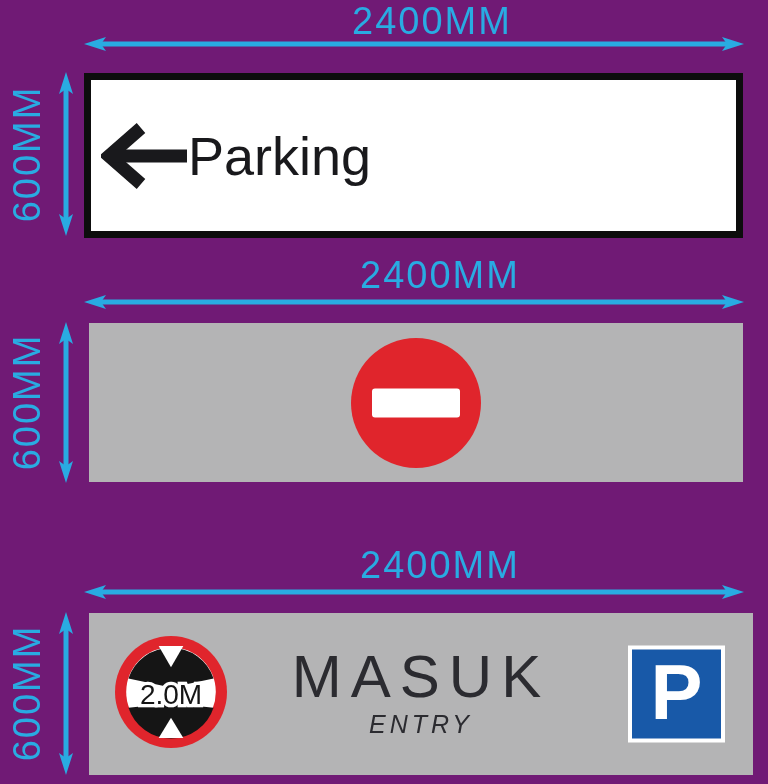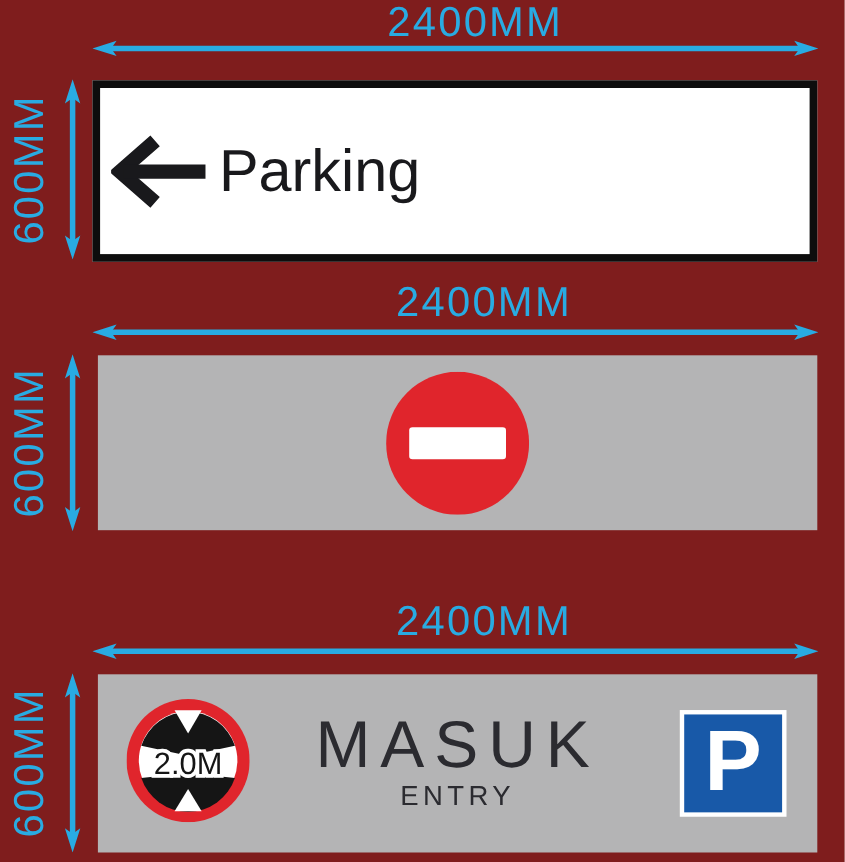--- a/index.html
+++ b/index.html
@@ -1,47 +1,47 @@
 <!DOCTYPE html>
 <html style="--dimension_cyan: #29abe2; --panel_gray: #b4b4b5; --sign_red: #e0252c; --parking_blue: #1859a8; --border_black: #0d0d0d; --text_dark: #19191c; --masuk_gray: #2b2b30;"><head>
 <meta charset="utf-8">
 <style>
   html,body{margin:0;padding:0;background:#ffffff;}
-  #canvas{position:relative;width:768px;height:784px;background:#7f1d1d;overflow:hidden;
+  #canvas{position:relative;width:768px;height:784px;background:#701a75;overflow:hidden;
           font-family:"Liberation Sans",sans-serif;}
 
   
   .dim-h-label{position:absolute;width:340px;height:42px;text-align:center;
                font-size:38px;letter-spacing:2px;color:var(--dimension_cyan);line-height:42px;}
   .dim-v-label{position:absolute;width:170px;height:44px;text-align:center;
                font-size:38px;letter-spacing:2px;color:var(--dimension_cyan);line-height:44px;
                transform:rotate(-90deg);}
   .dim-arrow{position:absolute;display:block;}
   .dim-stroke{stroke:var(--dimension_cyan);}
   .dim-fill{fill:var(--dimension_cyan);}
 
   
   .sign-panel-bordered{position:absolute;left:84px;top:73px;width:659px;height:165px;
       box-sizing:border-box;border:7px solid var(--border_black);background:#ffffff;
       display:flex;align-items:center;justify-content:space-between;padding:0 10px;}
   .sign-panel-gray{position:absolute;background:var(--panel_gray);}
   #sign2{left:89px;top:323px;width:654px;height:159px;display:flex;
          align-items:center;justify-content:center;}
-  #sign3{left:89px;top:613px;width:654px;height:162px;}
+  #sign3{left:89px;top:613px;width:654px;height:162px;padding-left:10px;}
 
   .dir-group{display:flex;align-items:center;}
   .dir-text{font-size:54px;color:var(--text_dark);white-space:nowrap;}
   .ink-stroke{stroke:var(--text_dark);fill:none;stroke-linejoin:miter;}
 
   
   .clearance-wrap{position:absolute;left:26px;top:50%;transform:translateY(-50%);}
   .center-text{position:absolute;left:50%;top:50%;transform:translate(-50%,-50%);
                text-align:center;color:var(--masuk_gray);}
   .masuk{font-size:60px;font-weight:300;letter-spacing:9px;line-height:54px;white-space:nowrap;}
-  .entry{font-size:25px;letter-spacing:4px;line-height:28px;margin-top:6px;}
+  .entry{font-size:25px;font-style:italic;letter-spacing:4px;line-height:28px;margin-top:6px;}
   .p-sign{position:absolute;right:28px;top:50%;transform:translateY(-50%);
           width:97px;height:97px;background:#ffffff;display:flex;}
   .p-inner{flex:1;margin:4px;background:var(--parking_blue);display:flex;
            align-items:center;justify-content:center;}
   .p-letter{color:#ffffff;font-size:78px;font-weight:bold;line-height:1;transform:translateY(-3px);}
 </style>
 </head>
 <body>
 
 <div id="canvas">
@@ -61,21 +61,21 @@
     <polygon class="dim-fill" points="8,0 1,22 8,17 15,22"></polygon>
     <polygon class="dim-fill" points="8,164 1,142 8,147 15,142"></polygon>
   </svg>
 
   <div class="sign-panel-bordered" id="sign1">
     <div class="dir-group">
       <svg width="86" height="72" viewBox="0 0 86 72">
         <polyline class="ink-stroke" points="40,8 8,36 40,64" stroke-width="13"></polyline>
         <line class="ink-stroke" x1="11" y1="36" x2="86" y2="36" stroke-width="13"></line>
       </svg>
-      <span class="dir-text" style="margin-left:12px;text-align:center;">Parking</span>
+      <span class="dir-text" style="margin-left:1px;text-align:center;">Parking</span>
     </div>
   </div>
 
   <div class="dim-h-label" style="left:270px;top:254px;">2400MM</div>
 
   <svg class="dim-arrow" style="left:84px;top:294px;" width="660" height="16" viewBox="0 0 660 16">
     <line class="dim-stroke" x1="14" y1="8" x2="646" y2="8" stroke-width="5"></line>
     <polygon class="dim-fill" points="0,8 22,1 17,8 22,15"></polygon>
     <polygon class="dim-fill" points="660,8 638,1 643,8 638,15"></polygon>
   </svg>

